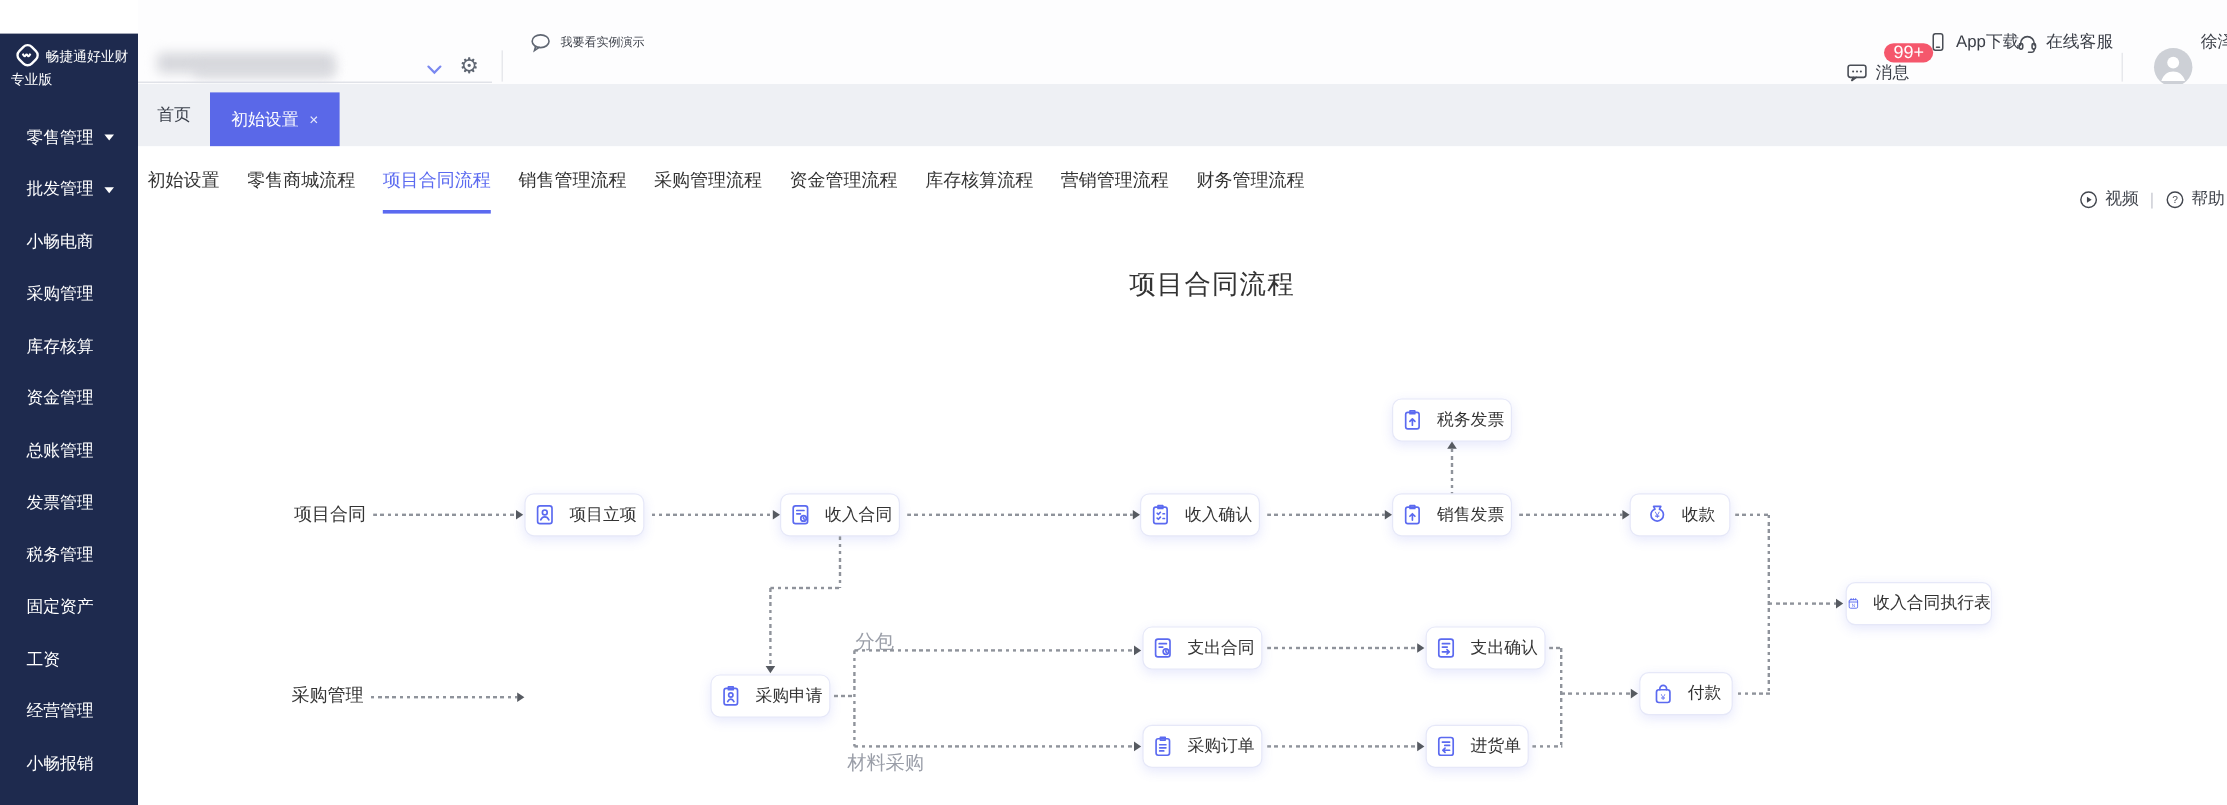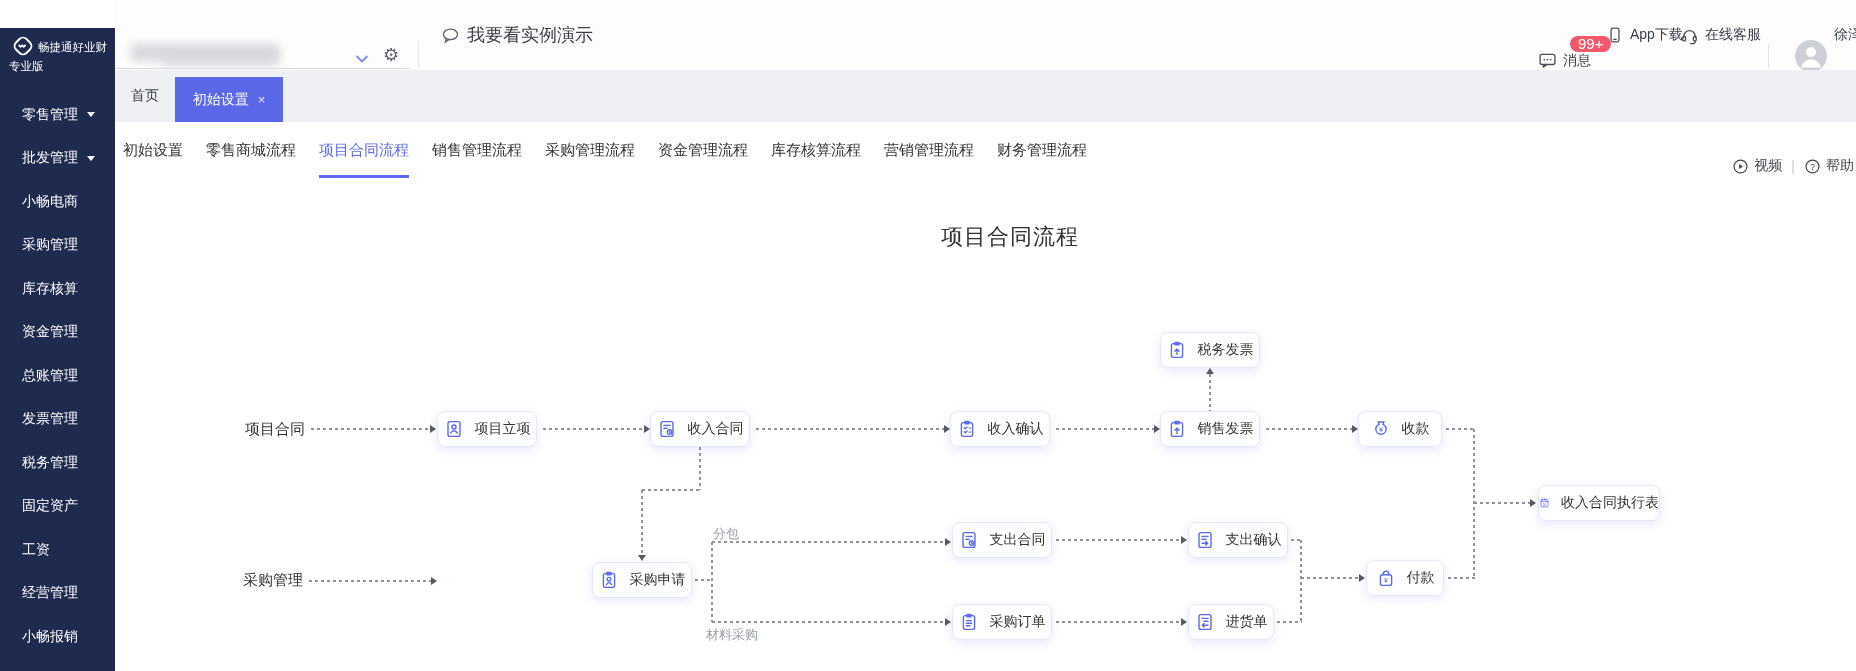--- a/index.html
+++ b/index.html
@@ -24,21 +24,21 @@
   .inp-line{position:absolute;left:0;top:68px;width:295px;height:1px;background:#d9dbe3;}
   .blurblob{position:absolute;background:#d6d7dc;border-radius:4px;filter:blur(5px);}
   .b1{left:16px;top:44px;width:148px;height:17px;}
   .b2{left:46px;top:53px;width:118px;height:12px;opacity:.8;}
   .chev{position:absolute;left:240px;top:50px;}
   .gear{position:absolute;left:268px;top:45px;font-size:18px;color:#5f6672;cursor:pointer;line-height:20px;}
   .vdiv{position:absolute;width:1px;background:#e2e3e8;}
   .vd1{left:303px;top:42px;height:26px;}
   .vd2{left:1653px;top:44px;height:24px;}
   .demo{position:absolute;left:326px;top:0;height:70px;display:flex;align-items:center;gap:7px;
-        font-size:18px;color:#3b3f48;cursor:pointer;}
+        font-size:10px;color:#3b3f48;cursor:pointer;}
   .hgrp{position:absolute;top:0;height:70px;display:flex;align-items:center;gap:6px;font-size:14px;
         color:#3b3f48;cursor:pointer;}
   .g-msg{left:1423px;align-items:flex-end;} .g-app{left:1491px;} .g-svc{left:1565px;}
   .badge{position:absolute;left:1455px;top:36px;background:#F5576C;color:#fff;font-size:15px;
          padding:2px 8px;border-radius:9px;z-index:3;line-height:12px;}
   .avatar{position:absolute;left:1680px;top:40px;width:32px;height:32px;border-radius:50%;
           background:#cdd0d6;overflow:hidden;cursor:pointer;}
   .uname{position:absolute;left:1719px;top:0;height:70px;display:flex;align-items:center;
          font-size:14px;color:#3b3f48;white-space:nowrap;cursor:pointer;}
 
@@ -64,21 +64,21 @@
   .sn-right .lk{display:flex;align-items:center;gap:5px;cursor:pointer;}
 
   
   .flow{position:absolute;inset:0;}
   .flow-title{position:absolute;left:745px;top:100px;width:300px;text-align:center;font-size:22px;
               color:#333;letter-spacing:1px;}
   .fnode{position:absolute;height:36px;box-sizing:border-box;background:#fff;border:1px solid #e6e8f8;
          border-radius:8px;box-shadow:0 3px 10px rgba(90,104,232,.15);display:flex;align-items:center;
          justify-content:center;gap:11px;font-size:14px;color:#333;cursor:pointer;white-space:nowrap;}
   .flabel{position:absolute;font-size:15px;color:#333;transform:translateY(-50%);white-space:nowrap;}
-  .fbranch{position:absolute;font-size:13px;color:#9a9ea8;white-space:nowrap;}
+  .fbranch{position:absolute;font-size:16px;color:#9a9ea8;white-space:nowrap;}
   .hl{position:absolute;height:2px;
       background:repeating-linear-gradient(90deg,#8f939b 0 3px,transparent 3px 6px);}
   .vl{position:absolute;width:2px;
       background:repeating-linear-gradient(180deg,#8f939b 0 3px,transparent 3px 6px);}
   .ah{position:absolute;width:0;height:0;}
   .ah-r{border-left:6px solid #565a61;border-top:4px solid transparent;border-bottom:4px solid transparent;}
   .ah-u{border-bottom:6px solid #565a61;border-left:4px solid transparent;border-right:4px solid transparent;}
   .ah-d{border-top:6px solid #565a61;border-left:4px solid transparent;border-right:4px solid transparent;}
 </style>
 </head>

